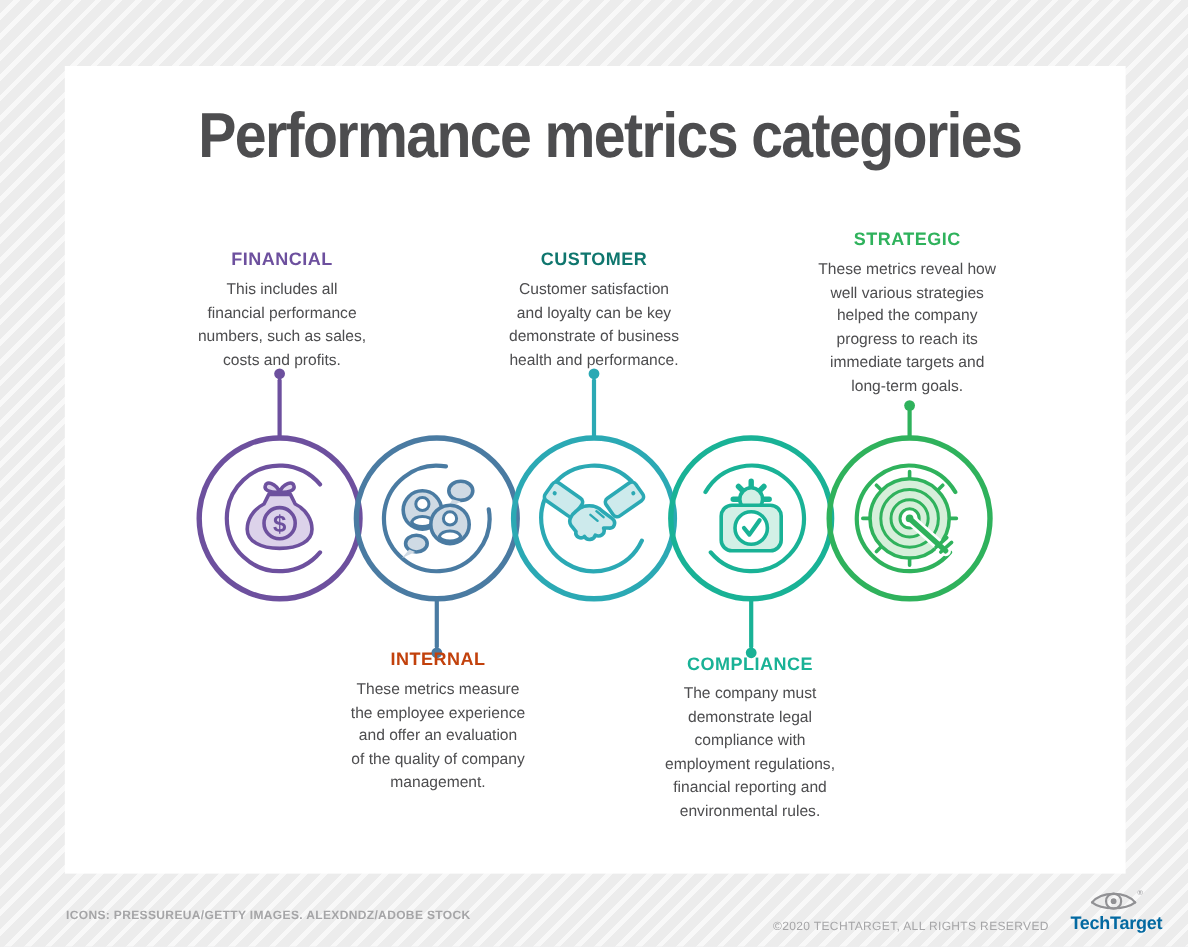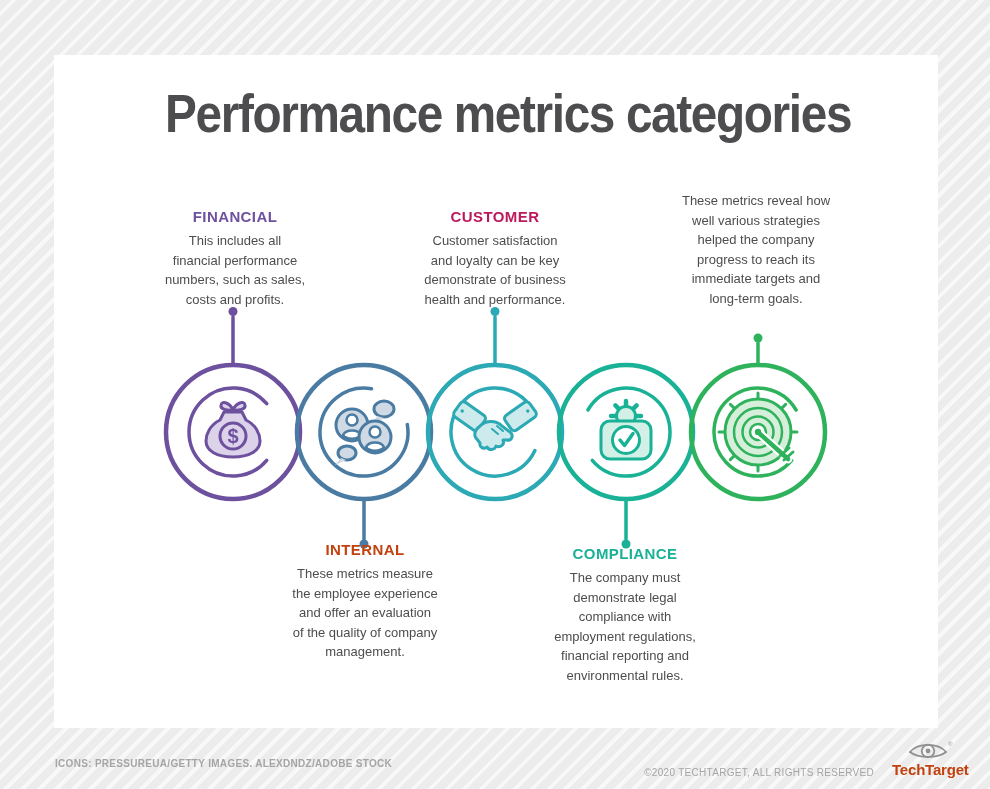--- a/index.html
+++ b/index.html
@@ -42,21 +42,21 @@
   .footer-credits {
     position:absolute; left:55px; top:758px;
     font-size:10px; font-weight:bold; color:#a5a5a7; letter-spacing:0.3px;
   }
   .footer-copyright {
     position:absolute; right:116px; top:767px;
     font-size:10px; font-weight:normal; color:#a5a5a7; letter-spacing:0.3px;
   }
   .logo {
     position:absolute; left:892px; top:740px; width:76px; text-align:center;
-    color:#c2410c;
+    color:#0369a1;
   }
   .logo svg { display:block; margin:0 auto; }
   .logo-word { font-size:15px; font-weight:bold; letter-spacing:-0.2px; margin-top:0px; }
 </style>
 </head>
 <body>
 
 <div class="canvas">
   <div class="stripes"></div>
   <div class="card"></div>
@@ -154,27 +154,28 @@
   </svg>
 
   <div class="cat cat-financial">
     <div class="cat-label" style="color: rgb(109, 80, 158);">FINANCIAL</div>
     <div class="cat-desc">This includes all
 financial performance
 numbers, such as sales,
 costs and profits.</div>
   </div>
   <div class="cat cat-customer">
-    <div class="cat-label" style="color: #be185d;">CUSTOMER</div>
+    <div class="cat-label" style="color: #0f766e;">CUSTOMER</div>
     <div class="cat-desc">Customer satisfaction
 and loyalty can be key
 demonstrate of business
 health and performance.</div>
   </div>
   <div class="cat cat-strategic">
+    <div class="cat-label" style="color: rgb(47, 178, 92);">STRATEGIC</div>
     <div class="cat-desc">These metrics reveal how
 well various strategies
 helped the company
 progress to reach its
 immediate targets and
 long-term goals.</div>
   </div>
   <div class="cat cat-internal">
     <div class="cat-label" style="color: #c2410c;">INTERNAL</div>
     <div class="cat-desc">These metrics measure

